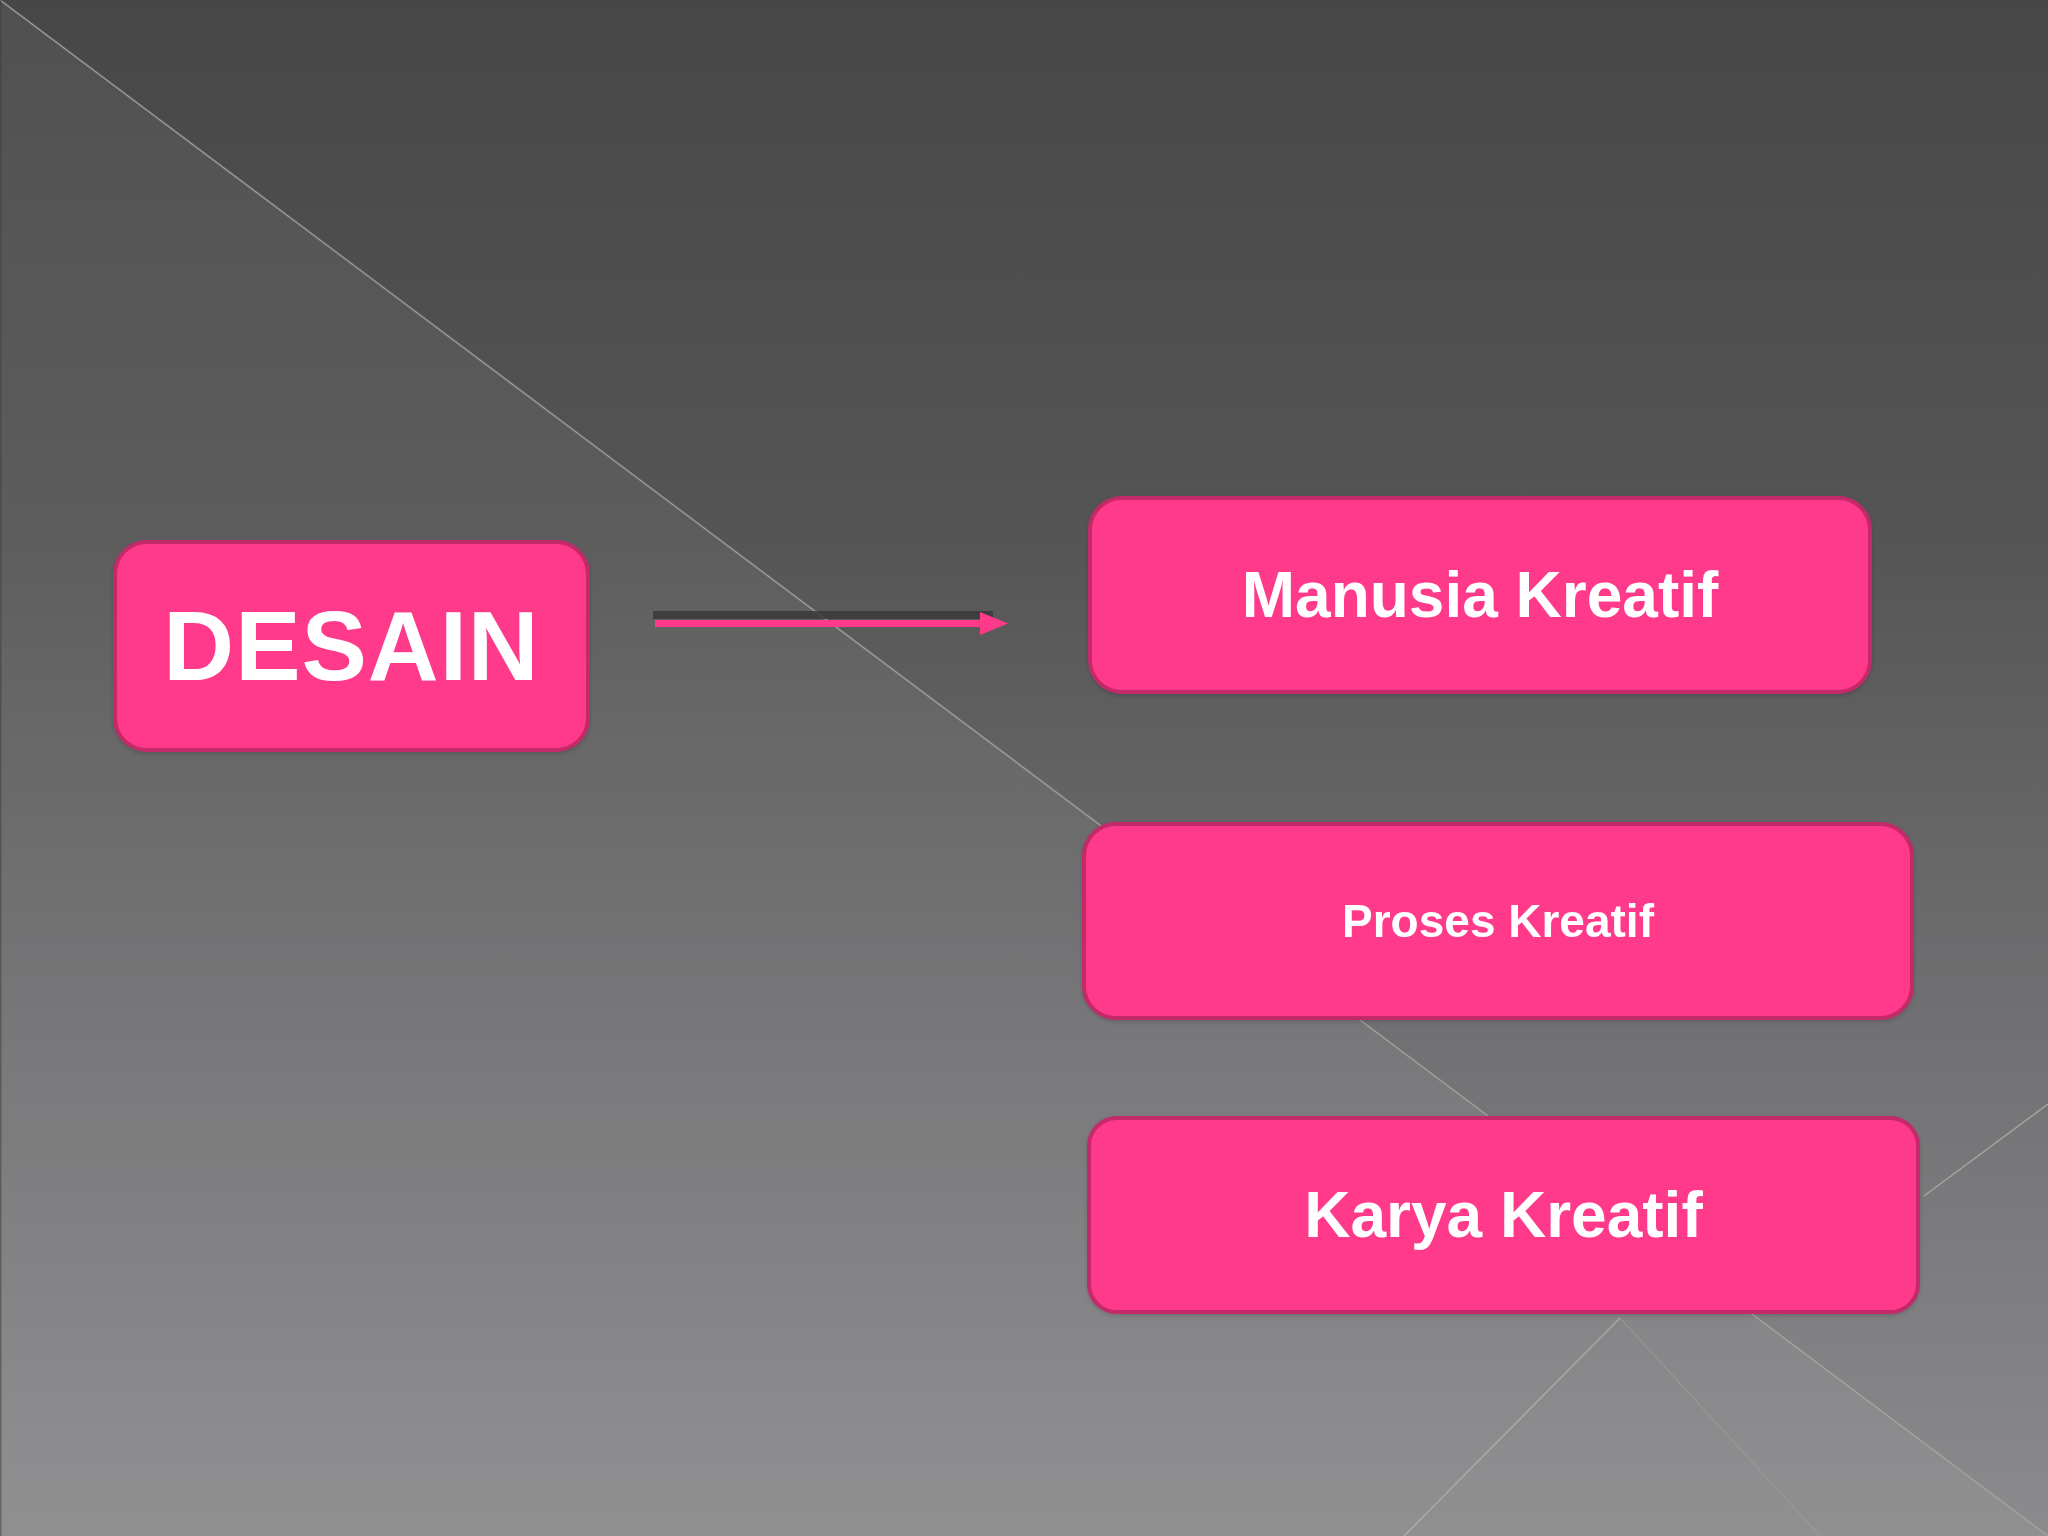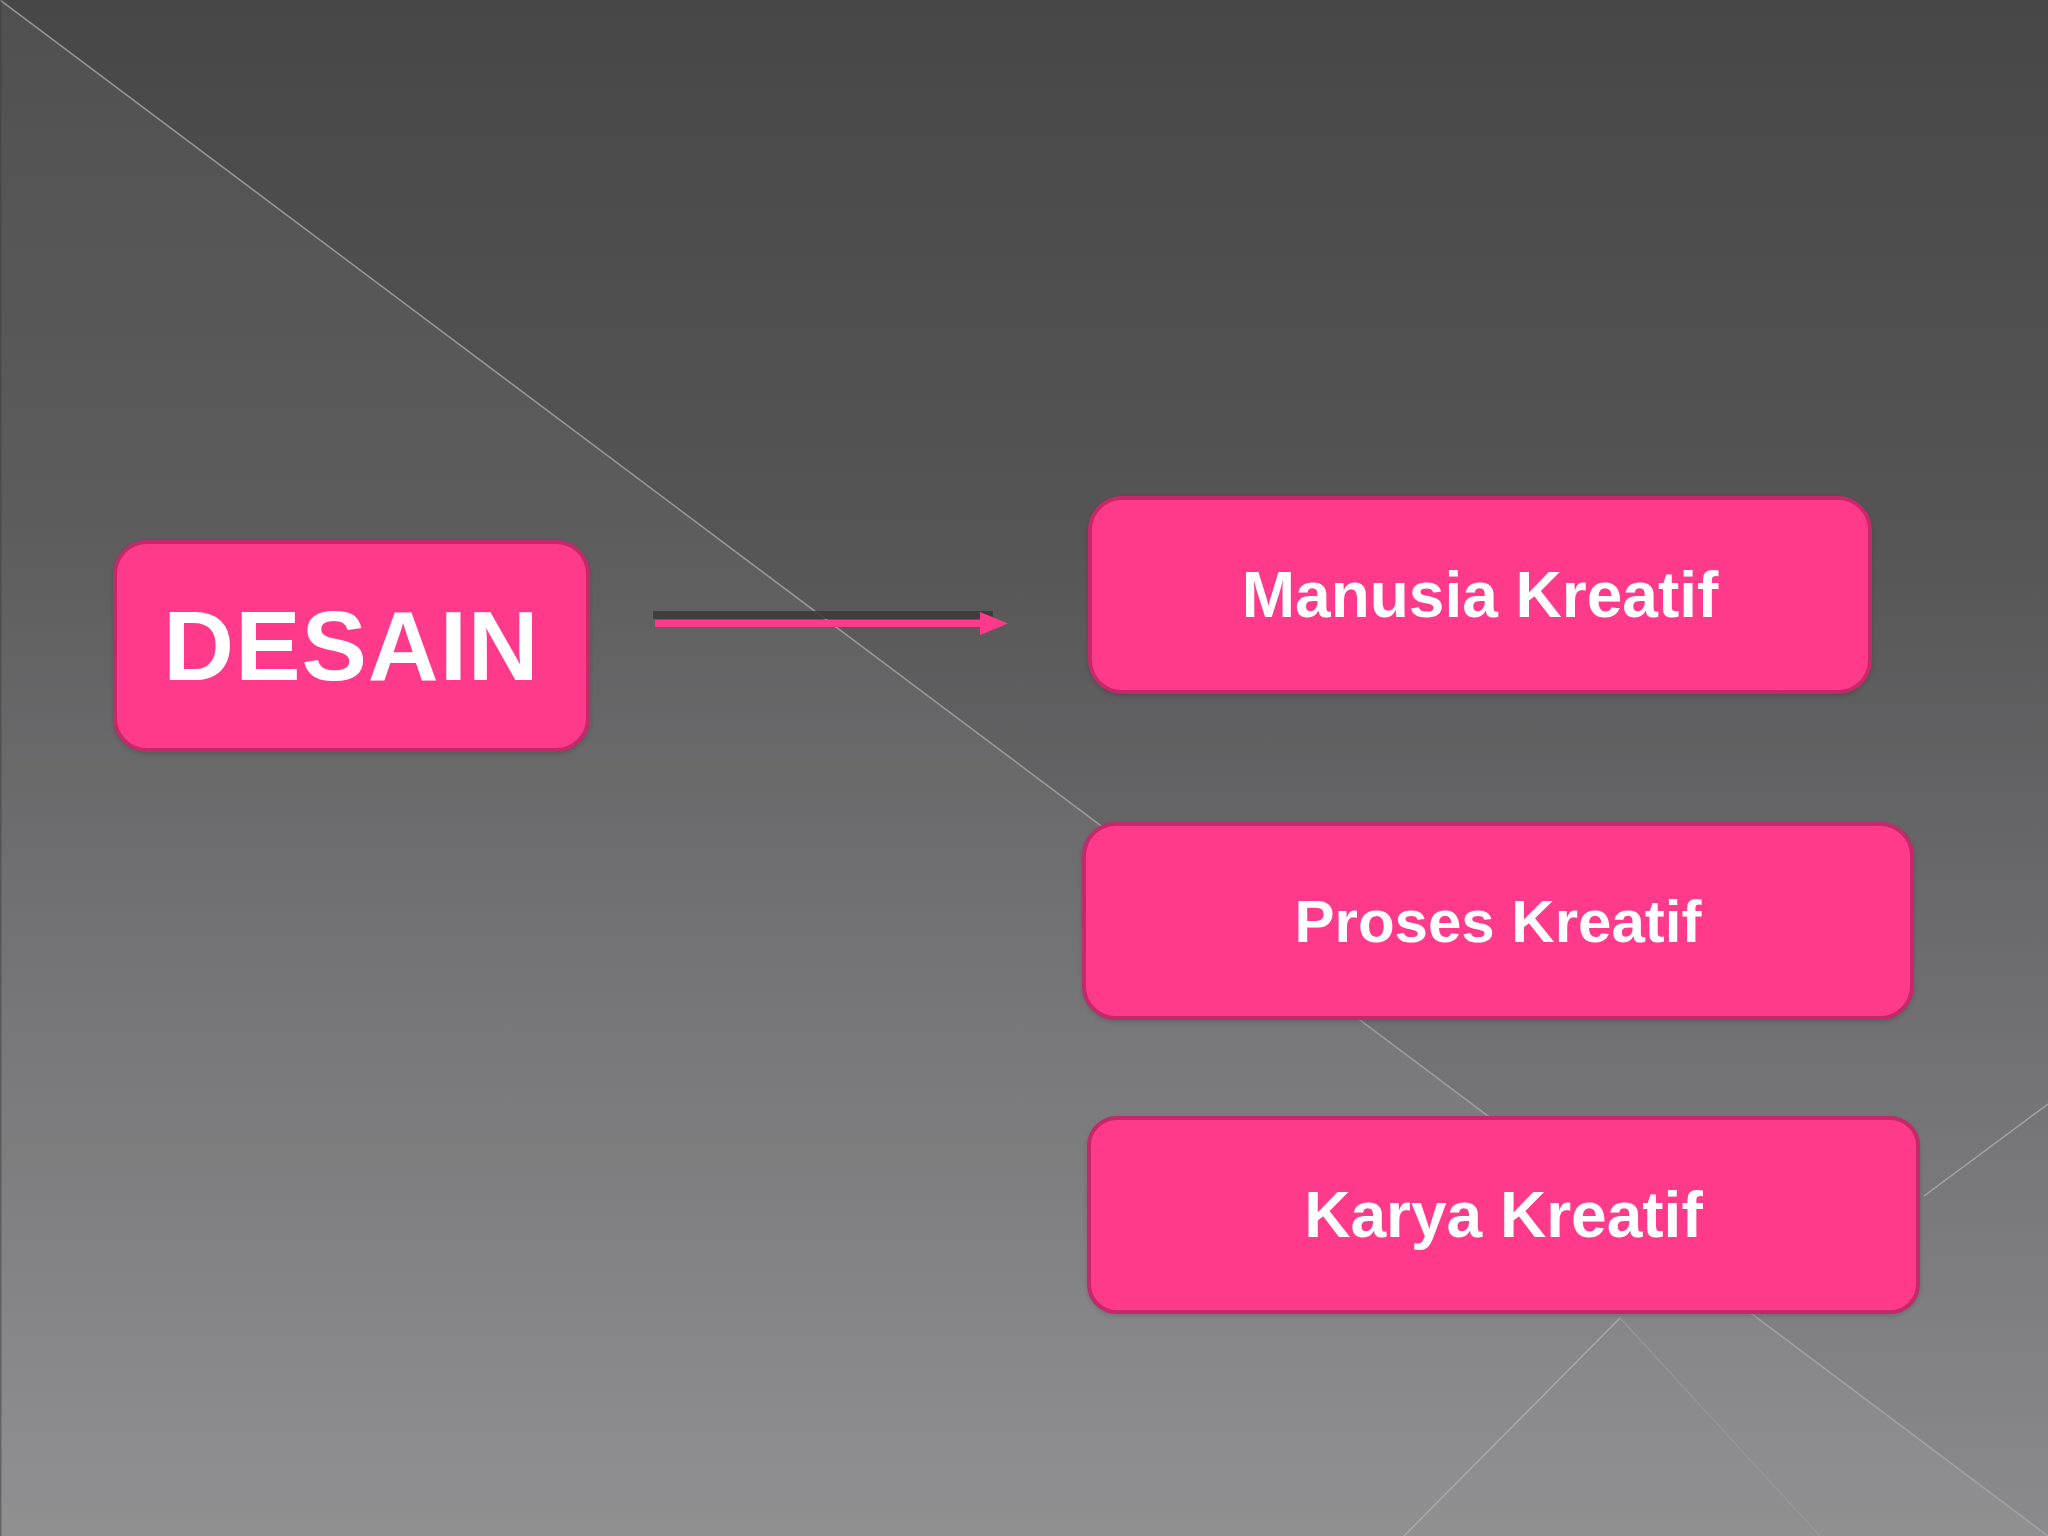--- a/index.html
+++ b/index.html
@@ -7,21 +7,21 @@
          background: linear-gradient(180deg, #474747 0%, #555556 35%, #6f6e70 65%, #8b8a8c 100%);
          font-family: "Liberation Sans", "DejaVu Sans", sans-serif; }
   #bg { position:absolute; left:0; top:0; width:2048px; height:1536px; }
   .box { position:absolute; box-sizing:border-box; background:#ff3a8a;
          border:4px solid #c42a69; border-radius:34px; display:flex;
          align-items:center; justify-content:center; color:#ffffff; font-weight:bold;
          box-shadow: 0 2px 4px rgba(0,0,0,0.15); }
   .box span { white-space:nowrap; }
   #desain { left:113px; top:528px; width:477px; height:212px; font-size:98px; letter-spacing:1px;margin-top:12px; }
   #manusia { left:1088px; top:496px; width:784px; height:198px; font-size:64px; }
-  #proses { left:1082px; top:822px; width:832px; height:198px; font-size:60px; }
+  #proses { left:1082px; top:822px; width:832px; height:198px; font-size:46px; }
   #karya { left:1087px; top:1116px; width:833px; height:198px; font-size:64px;border-radius:30px; }
   #arrow { position:absolute; left:650px; top:604px; width:370px; height:40px; }
 </style>
 </head>
 <body>
 
 <svg id="bg" viewBox="0 0 2048 1536" xmlns="http://www.w3.org/2000/svg">
   <polygon points="0,0 2048,1536 0,1536" fill="#ffffff" fill-opacity="0.05"></polygon>
   <line x1="0" y1="0" x2="2048" y2="1536" stroke="#a8a8a8" stroke-width="1.5" stroke-opacity="0.8"></line>
   <line x1="1404" y1="1536" x2="1620" y2="1318" stroke="#b0b0b0" stroke-width="1.5" stroke-opacity="0.8"></line>

